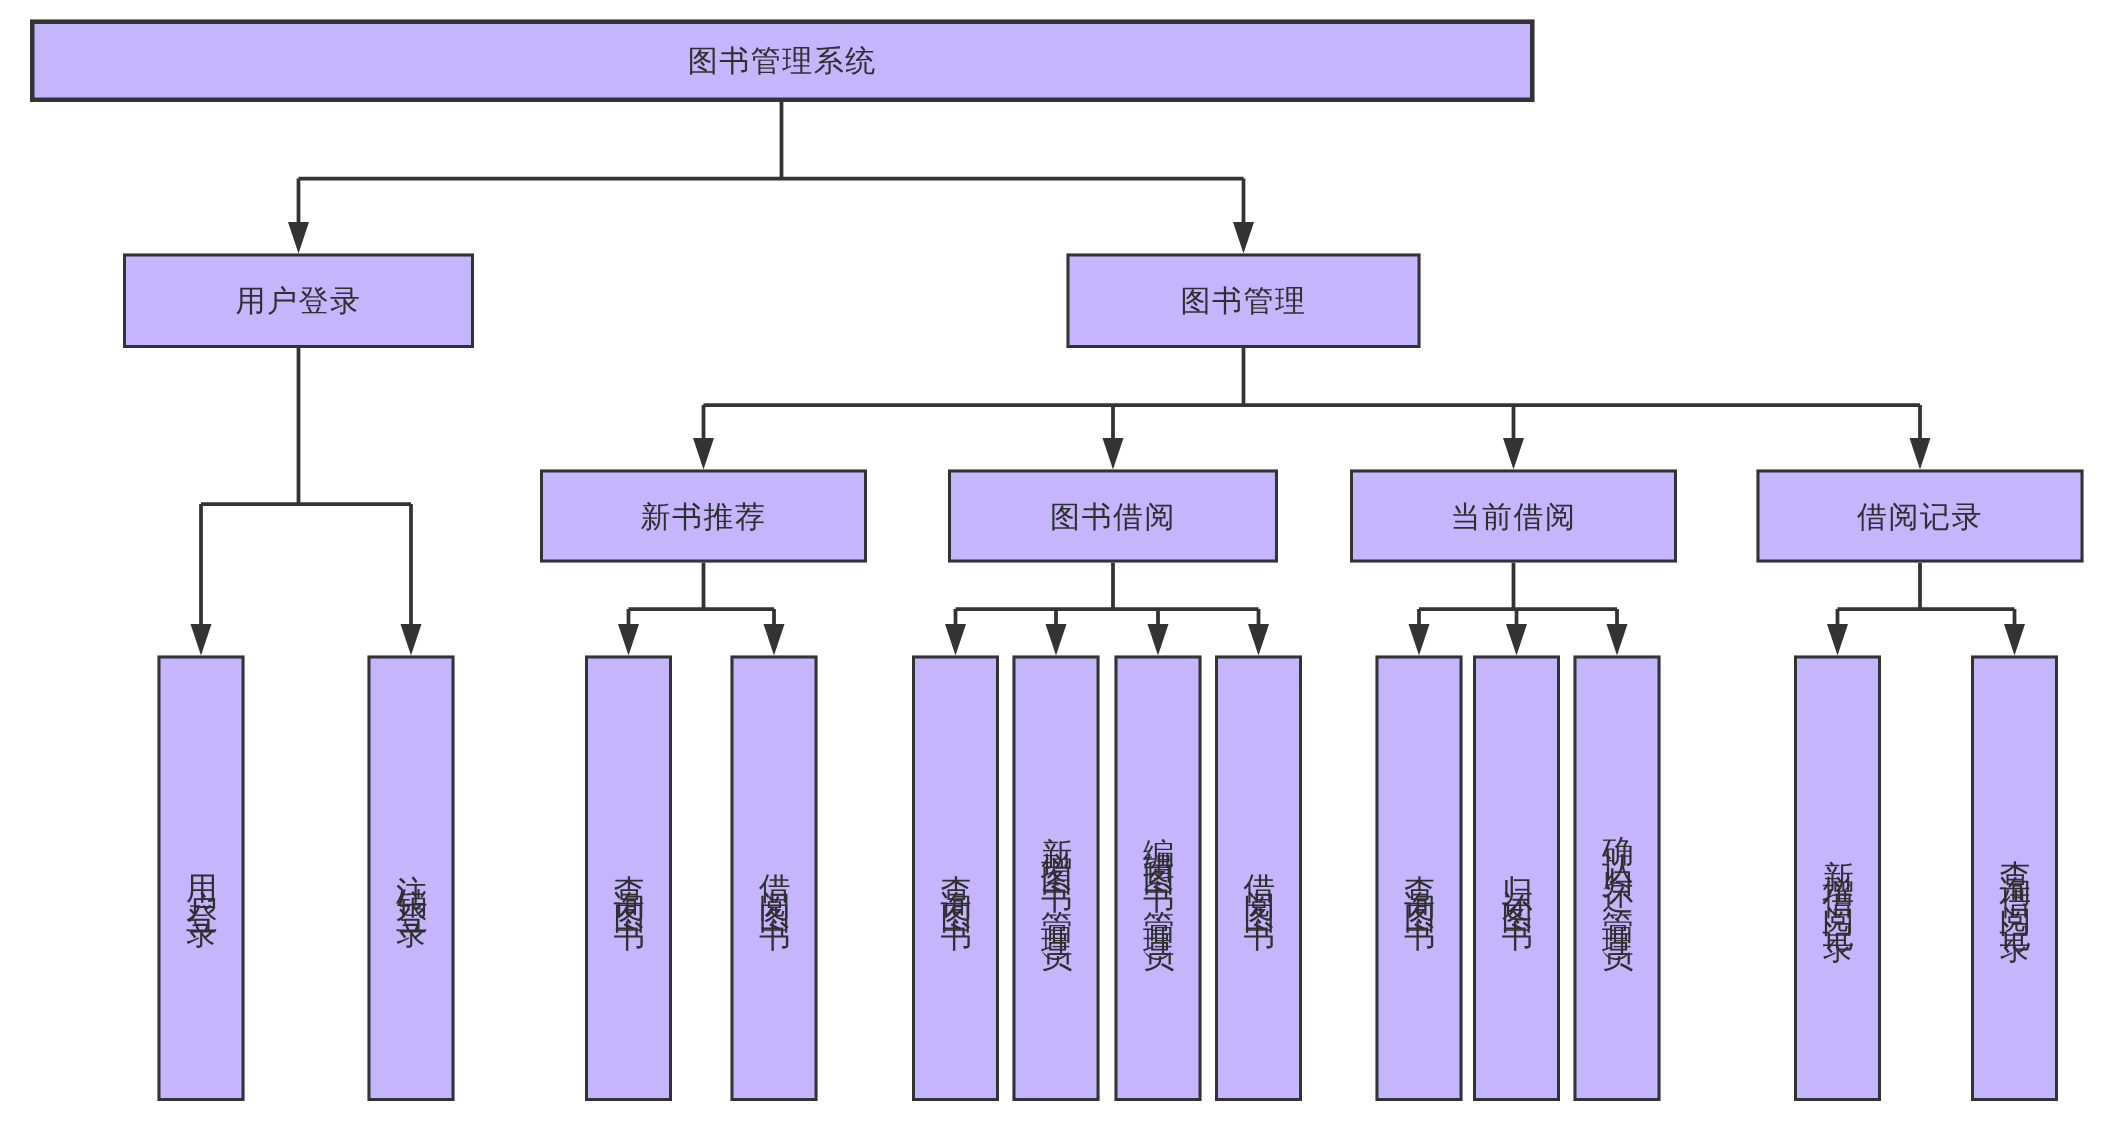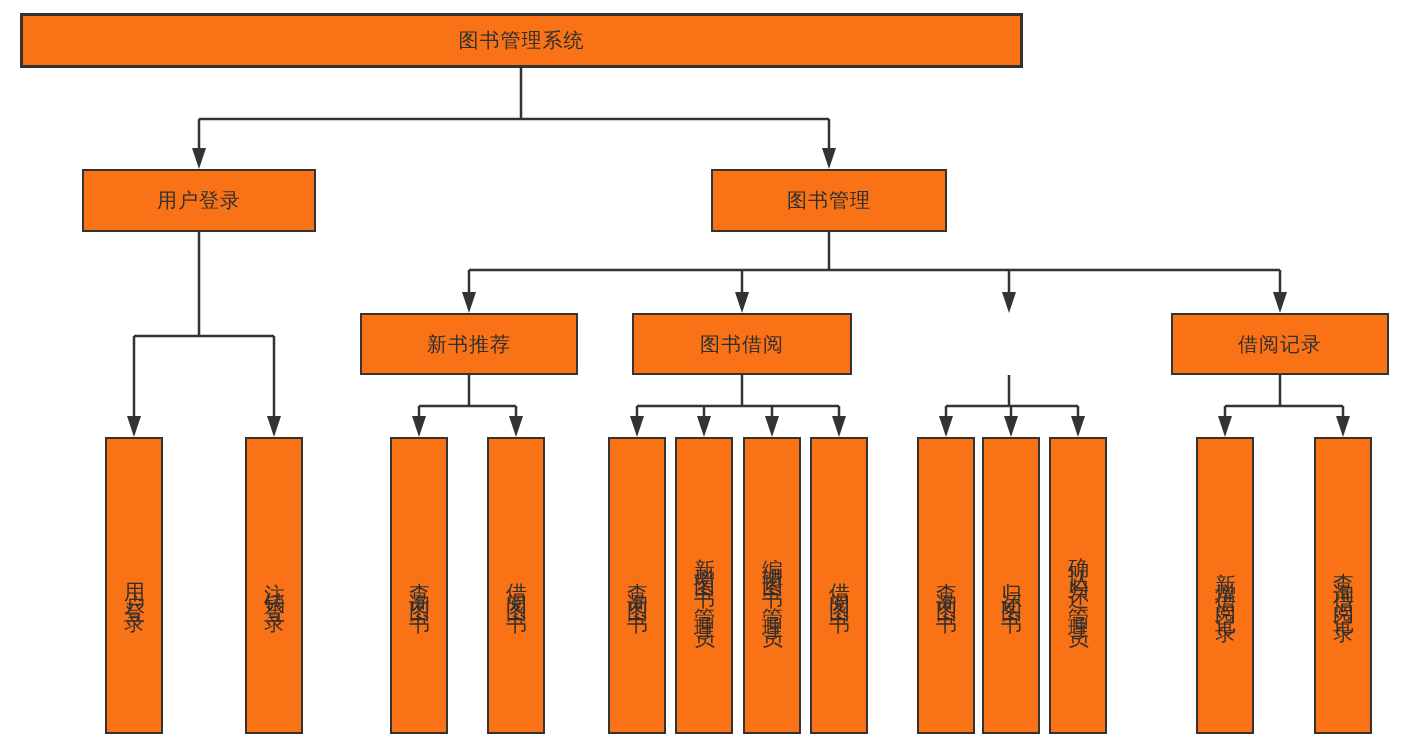--- a/index.html
+++ b/index.html
@@ -18,21 +18,21 @@
   .connectors {
     position: absolute;
     left: 0; top: 0;
     width: 1405px;
     height: 747px;
     pointer-events: none;
   }
   .node {
     position: absolute;
     box-sizing: border-box;
-    background: #f97316;
+    background: #c4b5fd;
     border: 2.5px solid #333333;
     color: #2f2f2f;
     display: flex;
     align-items: center;
     justify-content: center;
     text-align: center;
   }
   .node.h {
     font-size: 20px;
     letter-spacing: 1px;
@@ -116,20 +116,23 @@
   <div class="node h" style="left:711px; top:169px; width:236px; height:63px;">
     <span>图书管理</span>
   </div>
 
   <div class="node h" style="left:632px; top:313px; width:220px; height:62px;">
     <span>图书借阅</span>
   </div>
   <div class="node h" style="left:360px; top:313px; width:218px; height:62px;">
     <span>新书推荐</span>
   </div>
+  <div class="node h" style="left:900px; top:313px; width:218px; height:62px;">
+    <span>当前借阅</span>
+  </div>
   <div class="node h" style="left:1171px; top:313px; width:218px; height:62px;">
     <span>借阅记录</span>
   </div>
 
   <div class="node v" style="left:105px; top:437px; width:58px; height:297px;">
     <span>用户登录</span>
   </div>
   <div class="node v" style="left:245px; top:437px; width:58px; height:297px;">
     <span>注销登录</span>
   </div>

